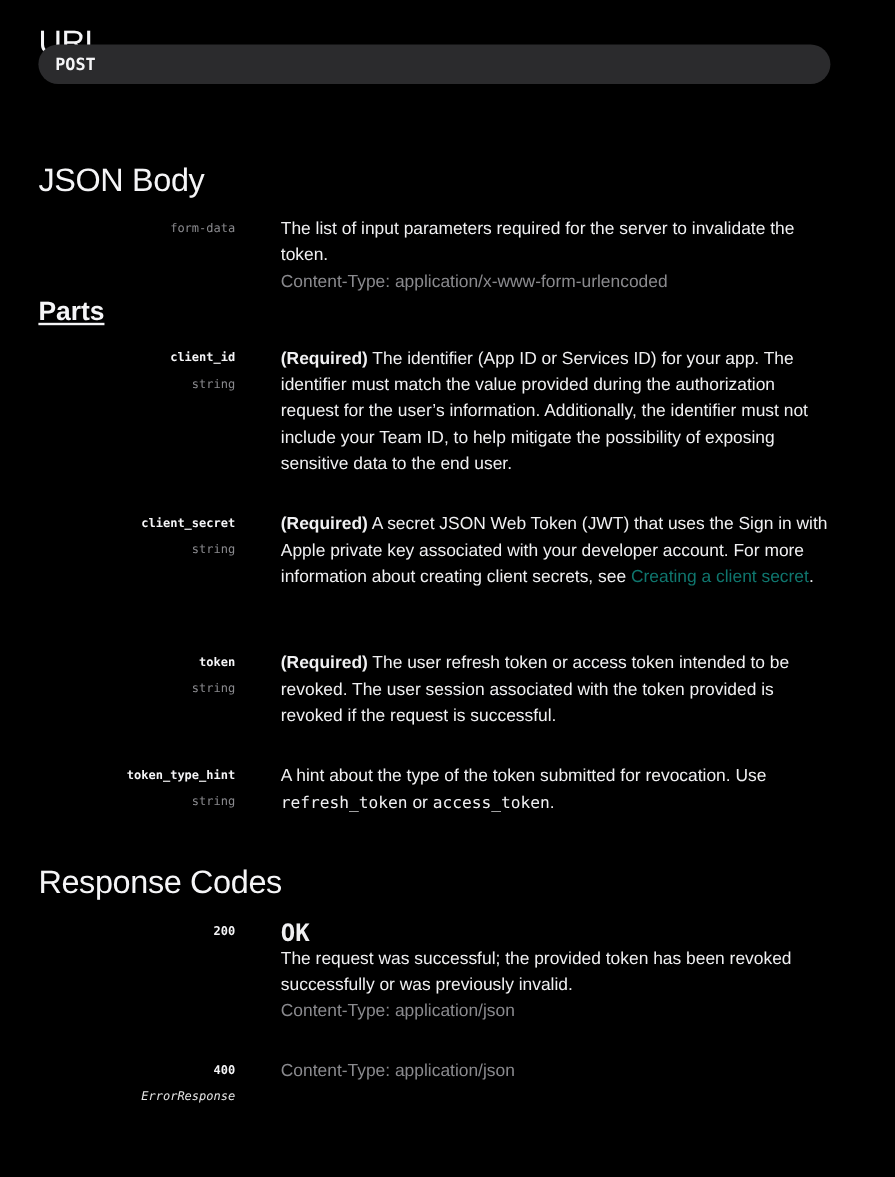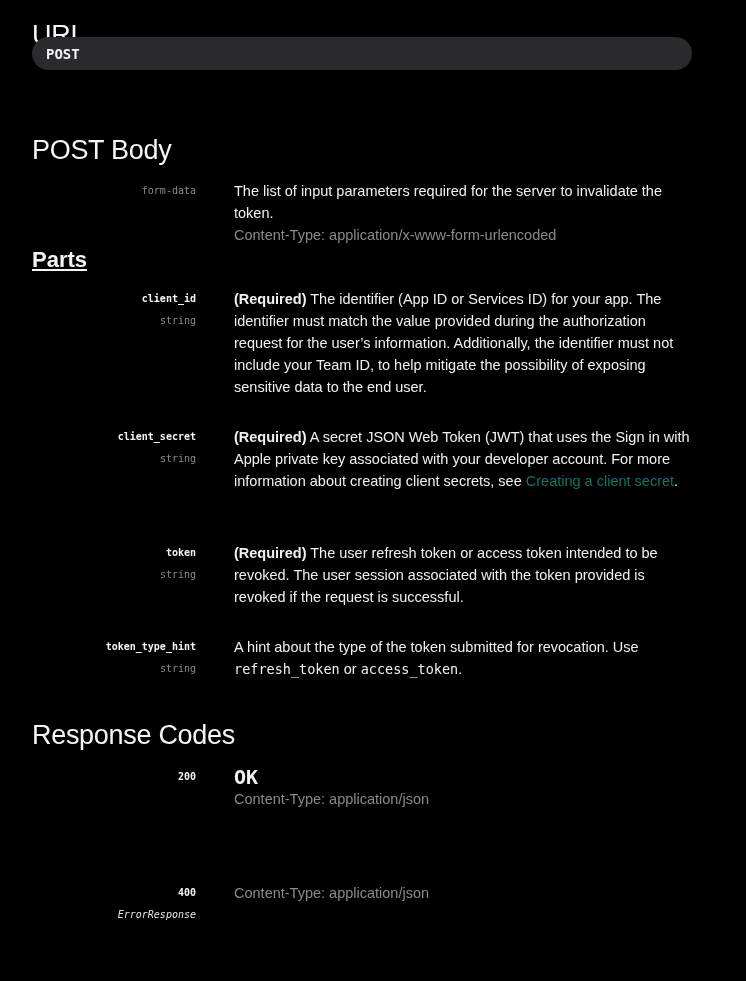--- a/index.html
+++ b/index.html
@@ -21,21 +21,21 @@
   .right .status { font-family:"DejaVu Sans Mono", monospace; font-weight:bold; display:block; font-size:20px; }
 </style>
 </head>
 <body>
 
 <h2 class="h2" style="top:8px;margin-top:12px;">URL</h2>
 <div class="urlbox">
   <span class="method">POST</span>
 </div>
 
-<h2 class="h2" style="top:135px;">POST Body</h2>
+<h2 class="h2" style="top:135px;">JSON Body</h2>
 <div class="row" style="top:180px;">
   <div class="left">
       <span class="type">form-data</span>
     </div>
   <div class="right">
     <span>The list of input parameters required for the server to invalidate the token.</span>
     <span class="ctype">Content-Type: application/x-www-form-urlencoded</span>
   </div>
 </div>
 
@@ -82,20 +82,21 @@
 </div>
 
 <h2 class="h2" style="top:720px;">Response Codes</h2>
 
 <div class="row" style="top:766px;">
   <div class="left">
     <span class="name">200</span>
   </div>
   <div class="right">
     <span class="status">OK</span>
+    <span>The request was successful; the provided token has been revoked successfully or was previously invalid.</span>
     <span class="ctype">Content-Type: application/json</span>
   </div>
 </div>
 
 <div class="row" style="top:882px;">
   <div class="left">
     <span class="name">400</span>
     <span class="link">ErrorResponse</span>
   </div>
   <div class="right">

